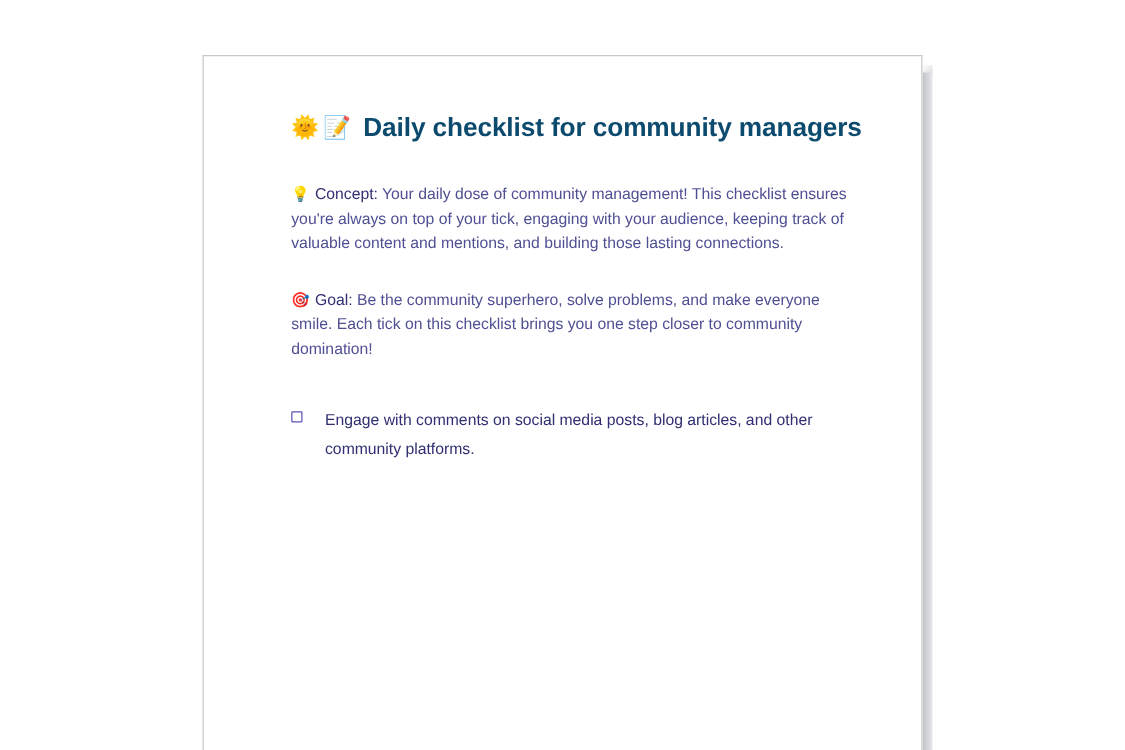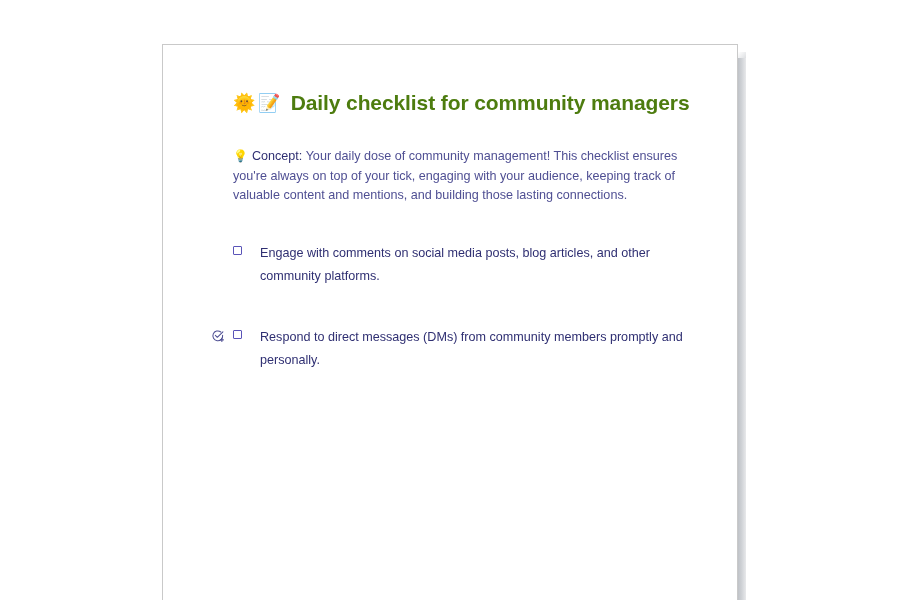--- a/index.html
+++ b/index.html
@@ -49,21 +49,21 @@
   
   .content {
     padding: 44px 52px 0 70px;
   }
 
   h1#page-title {
     margin: 0 0 30px 0;
     font-size: 21px;
     line-height: 27px;
     font-weight: bold;
-    color: #4d7c0f;
+    color: #0c4a6e;
     letter-spacing: -.1px;
     white-space: nowrap;
   }
   h1#page-title .emoji {
     font-size: 18px;
     margin-right: 3px;
     vertical-align: 1px;
   }
   h1#page-title .emoji.memo { margin-right: 10px; }
 
@@ -131,39 +131,31 @@
 
     <h1 id="page-title">
       <span class="emoji sun">🌞</span><span class="emoji memo">📝</span><span>Daily checklist for community managers</span>
     </h1>
 
     <p class="para">
       <span class="emoji">💡</span><span class="lead">Concept:</span><span> Your daily dose of community management! This checklist ensures you're always on top of your tick, engaging with your audience, keeping track of valuable content and mentions, and building those lasting connections.</span>
     </p>
 
 
+    <p class="para">
+      <span class="emoji">🎯</span><span class="lead">Goal:</span><span> Be the community superhero, solve problems, and make everyone smile. Each tick on this checklist brings you one step closer to community domination!</span>
+    </p>
 
     <ul id="checklist">
 
       <li class="check-item">
         <span class="box"></span>
         <span>Engage with comments on social media posts, blog articles, and other community platforms.</span>
       </li>
 
-      <li class="check-item">
-        <span class="task-icon">
-          <svg viewBox="0 0 16 16" width="14" height="14" fill="none" stroke="currentColor" stroke-width="1.2" stroke-linecap="round" stroke-linejoin="round">
-            <path d="M13.3 7.1a5.6 5.6 0 1 1-2.1-3.7"></path>
-            <path d="M5 7.3 7.2 9.5 13.6 3.2"></path>
-            <path d="M12.4 10.6v3.6M10.6 12.4h3.6"></path>
-          </svg>
-        </span>
-        <span class="box"></span>
-        <span>Respond to direct messages (DMs) from community members promptly and personally.</span>
-      </li>
 
       <li class="check-item">
         
         
       </li>
 
     </ul>
   </div>
 </div>
 

